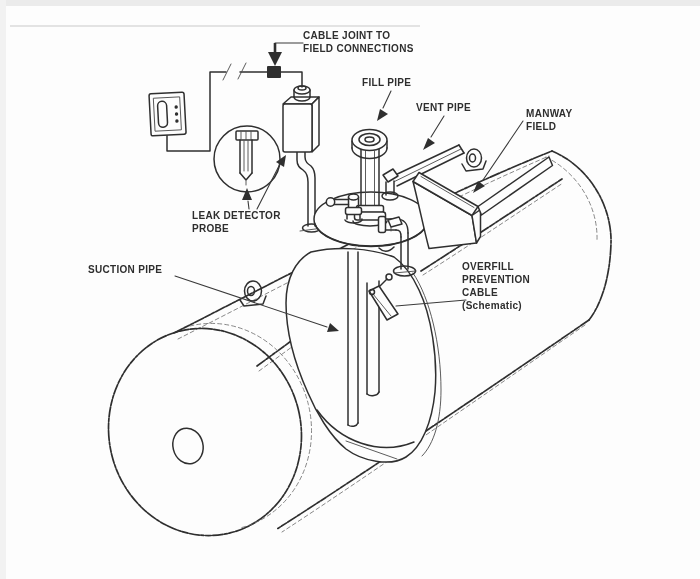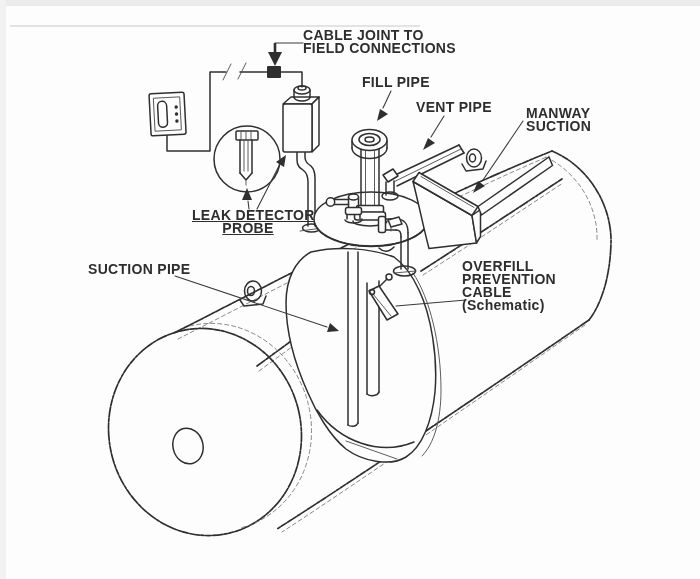--- a/index.html
+++ b/index.html
@@ -2,25 +2,25 @@
 <html><head>
 <meta charset="utf-8">
 <style>
   html,body{margin:0;padding:0;background:#fff;}
   .stage{
     position:relative;width:700px;height:579px;background:#fdfdfd;overflow:hidden;
     font-family:"Liberation Sans",sans-serif;
   }
   .stage svg{position:absolute;left:0;top:0;}
   .lbl{
-    position:absolute;color:#2e2e2e;font-size:14px;font-weight:700;
+    position:absolute;color:#2e2e2e;font-size:10px;font-weight:700;
     letter-spacing:.3px;line-height:13px;white-space:nowrap;
   }
   .lbl span{display:block;}
-  .lbl.center{text-align:center;text-decoration:underline;}
+  .lbl.center{text-align:left;}
   
   .edge{fill:none;stroke:#2f2f2f;stroke-width:1.7;stroke-linecap:round;
         stroke-dasharray:10 1.5 6 1.5 3 1.5;}
   .edge2{fill:none;stroke:#6a6a6a;stroke-width:.8;stroke-linecap:round;stroke-dasharray:4 3;}
   .ln{fill:none;stroke:#2f2f2f;stroke-width:1.5;stroke-linecap:round;stroke-linejoin:round;}
   .thin{fill:none;stroke:#4a4a4a;stroke-width:.9;stroke-linecap:round;}
   .wht{fill:#fdfdfd;stroke:#2f2f2f;stroke-width:1.5;stroke-linejoin:round;}
   .lead{fill:none;stroke:#3a3a3a;stroke-width:1.1;stroke-linecap:round;}
   .arr{fill:#2f2f2f;stroke:none;}
   .ink{fill:#2f2f2f;stroke:none;}
@@ -245,21 +245,21 @@
 <div class="lbl" style="left:362px;top:76px">
   <span>FILL PIPE</span>
 </div>
 
 <div class="lbl" style="left:416px;top:101px">
   <span>VENT PIPE</span>
 </div>
 
 <div class="lbl" style="left:526px;top:107px">
   <span>MANWAY</span>
-  <span>SUCTION</span>
+  <span>FIELD</span>
 </div>
 
 <div class="lbl center" style="left:192px;top:209px;width:112px">
   <span>LEAK DETECTOR</span>
   <span>PROBE</span>
 </div>
 
 <div class="lbl" style="left:88px;top:263px">
   <span>SUCTION PIPE</span>
 </div>

